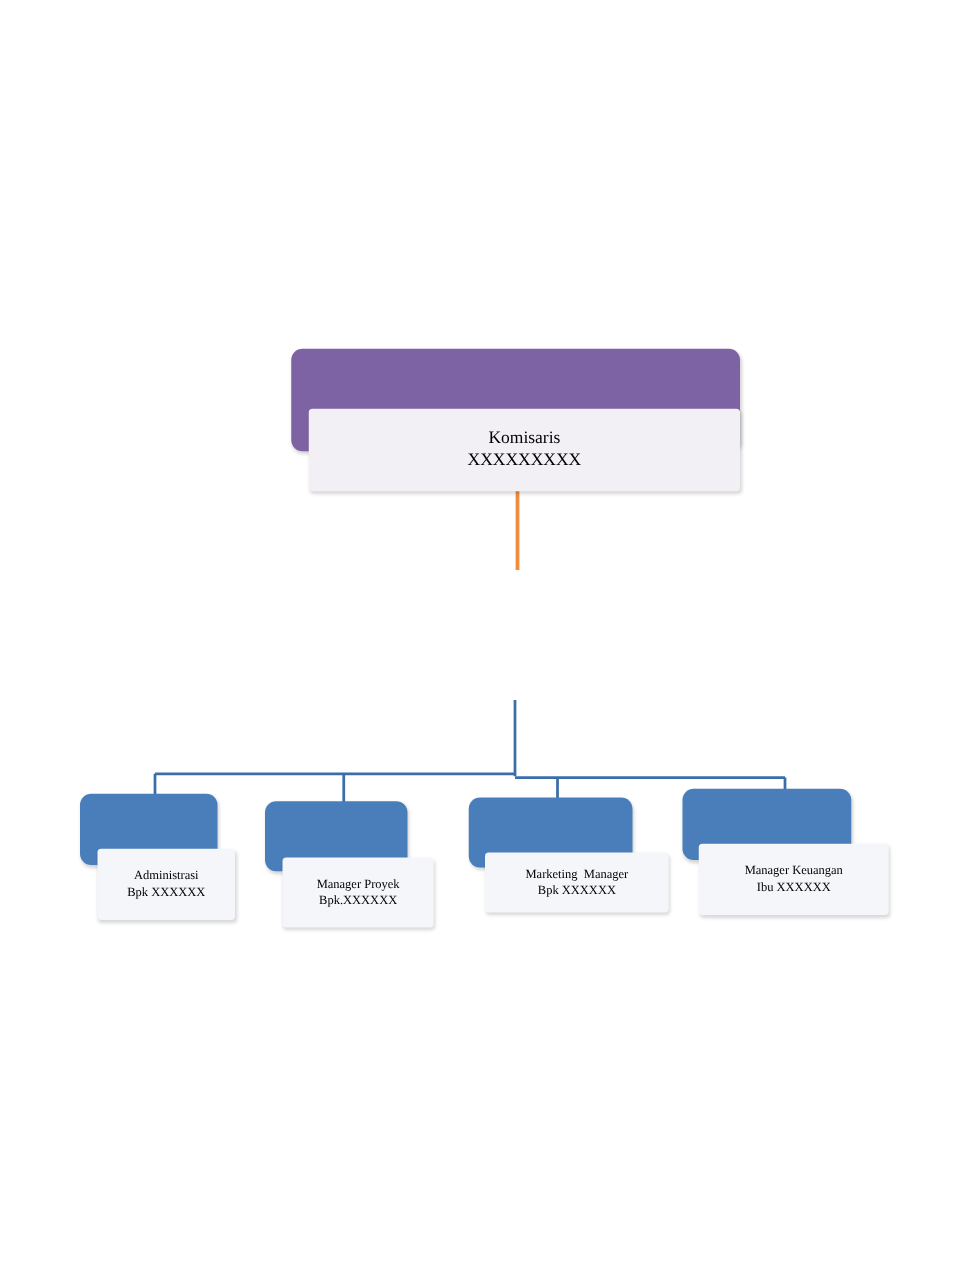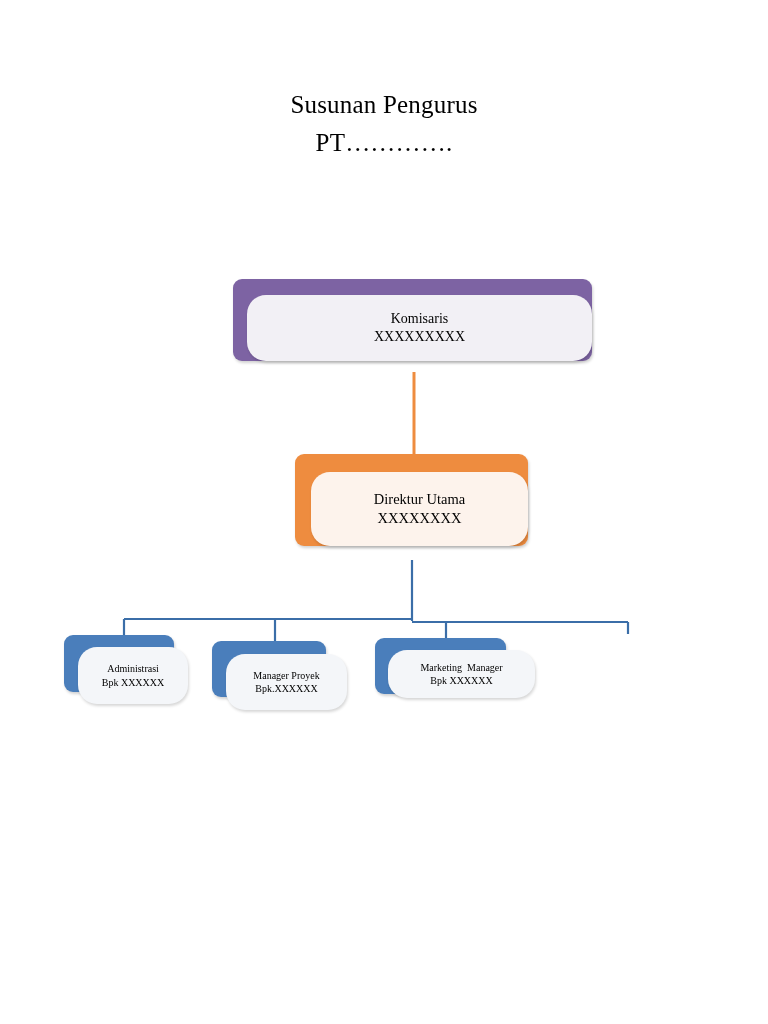--- a/index.html
+++ b/index.html
@@ -53,29 +53,30 @@
   .node-frame {
     position: absolute;
     left: 0;
     top: 0;
     right: 0;
     bottom: 0;
     border-radius: 9px;
   }
   .node-panel {
     position: absolute;
-    border-radius: 19px;
+    border-radius: 3px;
     box-sizing: border-box;
     display: flex;
     flex-direction: column;
     align-items: center;
     justify-content: center;
     text-align: center;
     color: #000000;
     box-shadow: 1px 2px 3px rgba(0,0,0,0.16);
+    margin-top: 32px;
   }
   .node-line {
     white-space: pre;
     line-height: 1.32;
   }
 
   
   #node-komisaris {
     left: 233px;
     top: 279px;
@@ -175,24 +176,20 @@
     top: 12px;
     width: 152px;
     height: 57px;
   }
 </style>
 </head>
 <body>
 
 <div id="chart-canvas">
 
-  <div class="title-block">
-    <div class="title-line">Susunan Pengurus</div>
-    <div class="title-line">PT………….</div>
-  </div>
 
   <svg id="connector-layer" viewBox="0 0 768 1024">
 
     <line x1="414" y1="372" x2="414" y2="456" stroke="#ee8c3f" stroke-width="3"></line>
 
     <line x1="412" y1="560" x2="412" y2="621" stroke="#3b6ea8" stroke-width="2.2"></line>
 
     <line x1="124" y1="619" x2="412" y2="619" stroke="#3b6ea8" stroke-width="2.2"></line>
 
     <line x1="412" y1="622" x2="628" y2="622" stroke="#3b6ea8" stroke-width="2.2"></line>
@@ -204,27 +201,20 @@
   </svg>
 
   <div class="node" id="node-komisaris">
     <div class="node-frame"></div>
     <div class="node-panel">
       <div class="node-line">Komisaris</div>
       <div class="node-line">XXXXXXXXX</div>
     </div>
   </div>
 
-  <div class="node" id="node-direktur">
-    <div class="node-frame"></div>
-    <div class="node-panel">
-      <div class="node-line">Direktur Utama</div>
-      <div class="node-line">XXXXXXXX</div>
-    </div>
-  </div>
 
   <div class="node node-blue" id="node-administrasi">
     <div class="node-frame"></div>
     <div class="node-panel">
       <div class="node-line">Administrasi</div>
       <div class="node-line">Bpk XXXXXX</div>
     </div>
   </div>
 
   <div class="node node-blue" id="node-proyek">
@@ -236,14 +226,21 @@
   </div>
 
   <div class="node node-blue" id="node-marketing">
     <div class="node-frame"></div>
     <div class="node-panel">
       <div class="node-line">Marketing  Manager</div>
       <div class="node-line">Bpk XXXXXX</div>
     </div>
   </div>
 
+  <div class="node node-blue" id="node-keuangan">
+    <div class="node-frame"></div>
+    <div class="node-panel">
+      <div class="node-line">Manager Keuangan</div>
+      <div class="node-line">Ibu XXXXXX</div>
+    </div>
+  </div>
 
 </div>
 
 </body></html>

